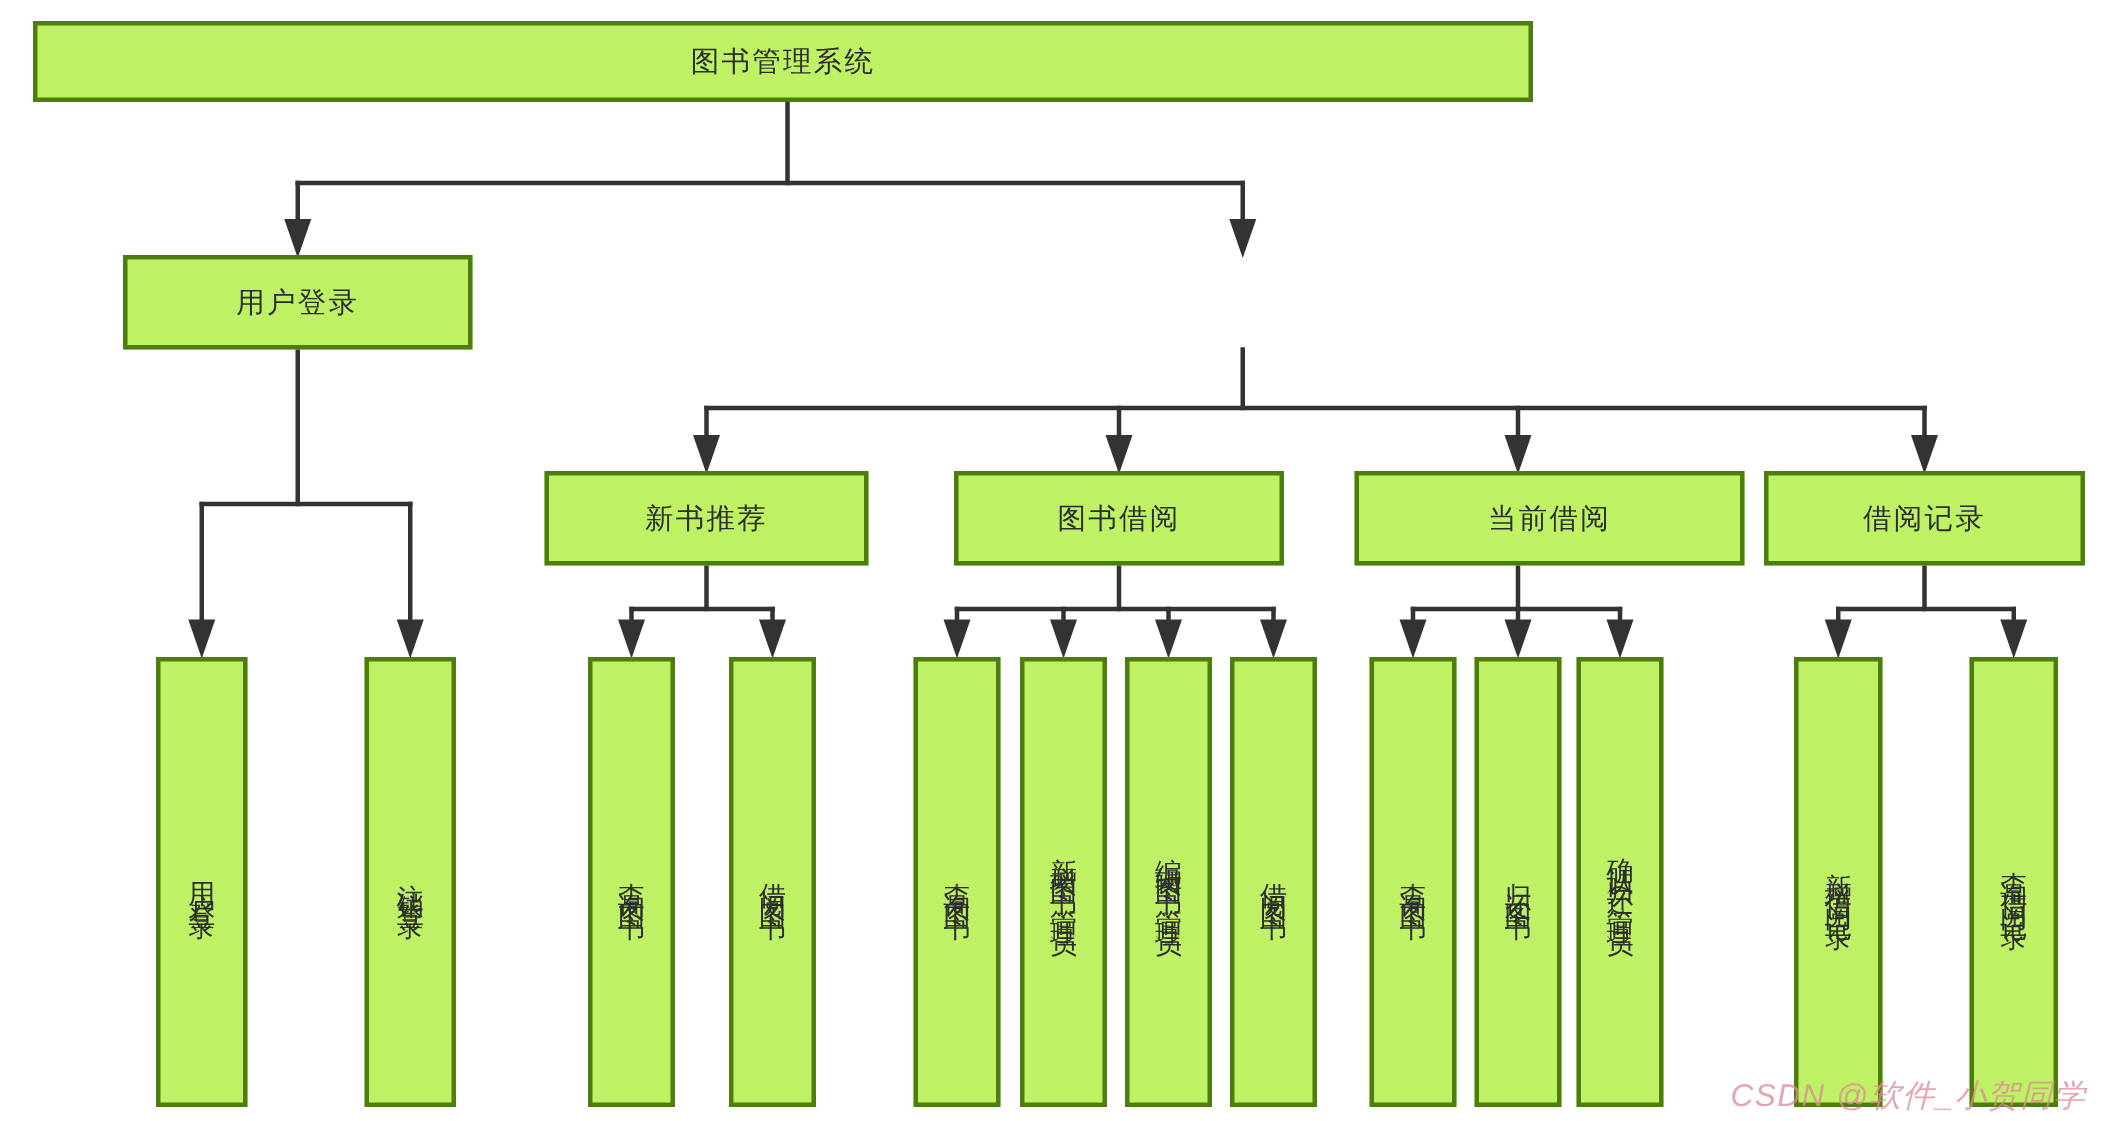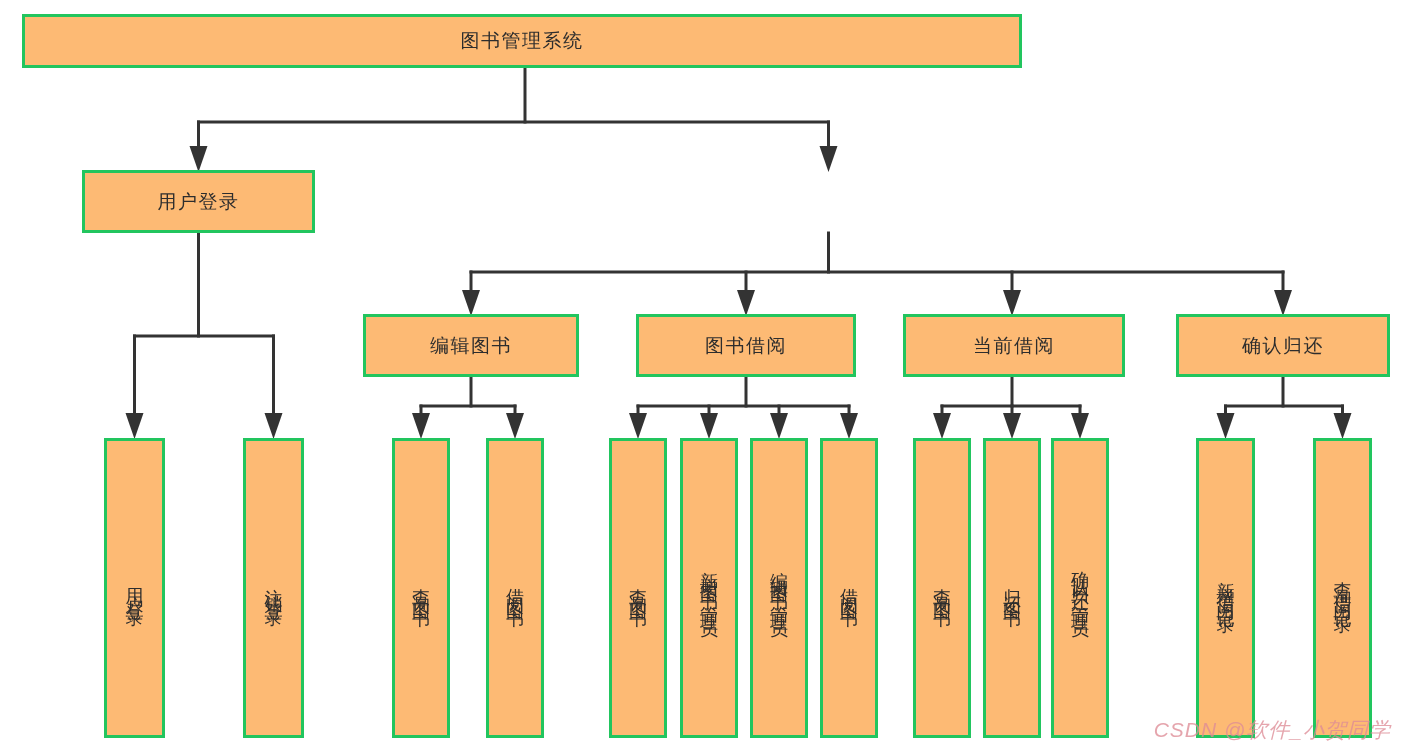--- a/index.html
+++ b/index.html
@@ -7,22 +7,22 @@
     position:relative;
     width:1405px;height:747px;
     background:#ffffff;
     font-family:"Liberation Sans","DejaVu Sans",sans-serif;
     overflow:hidden;
   }
   #wires{position:absolute;left:0;top:0;z-index:1;}
   .box{
     position:absolute;
     box-sizing:border-box;
-    background:#fdba74;
-    border:3px solid #22c55e;
+    background:#bef264;
+    border:3px solid #4d7c0f;
     display:flex;
     align-items:center;
     justify-content:center;
     color:#2d2d2d;
     z-index:2;
   }
   .h-label{
     font-size:19px;
     letter-spacing:1.5px;
     white-space:nowrap;
@@ -128,30 +128,30 @@
 
   <div class="box" style="left:22px;top:14px;width:1000px;height:54px;">
     <span class="h-label">图书管理系统</span>
   </div>
 
   <div class="box" style="left:82px;top:170px;width:233px;height:63px;">
     <span class="h-label">用户登录</span>
   </div>
 
   <div class="box" style="left:363px;top:314px;width:216px;height:63px;">
-    <span class="h-label">编辑图书</span>
+    <span class="h-label">新书推荐</span>
   </div>
   <div class="box" style="left:636px;top:314px;width:220px;height:63px;font-family:Liberation Mono, monospace;">
     <span class="h-label">图书借阅</span>
   </div>
-  <div class="box" style="left:903px;top:314px;width:222px;height:63px;">
+  <div class="box" style="left:903px;top:314px;width:260px;height:63px;">
     <span class="h-label">当前借阅</span>
   </div>
   <div class="box" style="left:1176px;top:314px;width:214px;height:63px;">
-    <span class="h-label">确认归还</span>
+    <span class="h-label">借阅记录</span>
   </div>
 
   <div class="box lvl4" style="left:104px;width:61px;">
     <span class="v-label">用户登录</span>
   </div>
   <div class="box lvl4" style="left:243px;width:61px;">
     <span class="v-label">注销登录</span>
   </div>
 
   <div class="box lvl4" style="left:392px;width:58px;">

